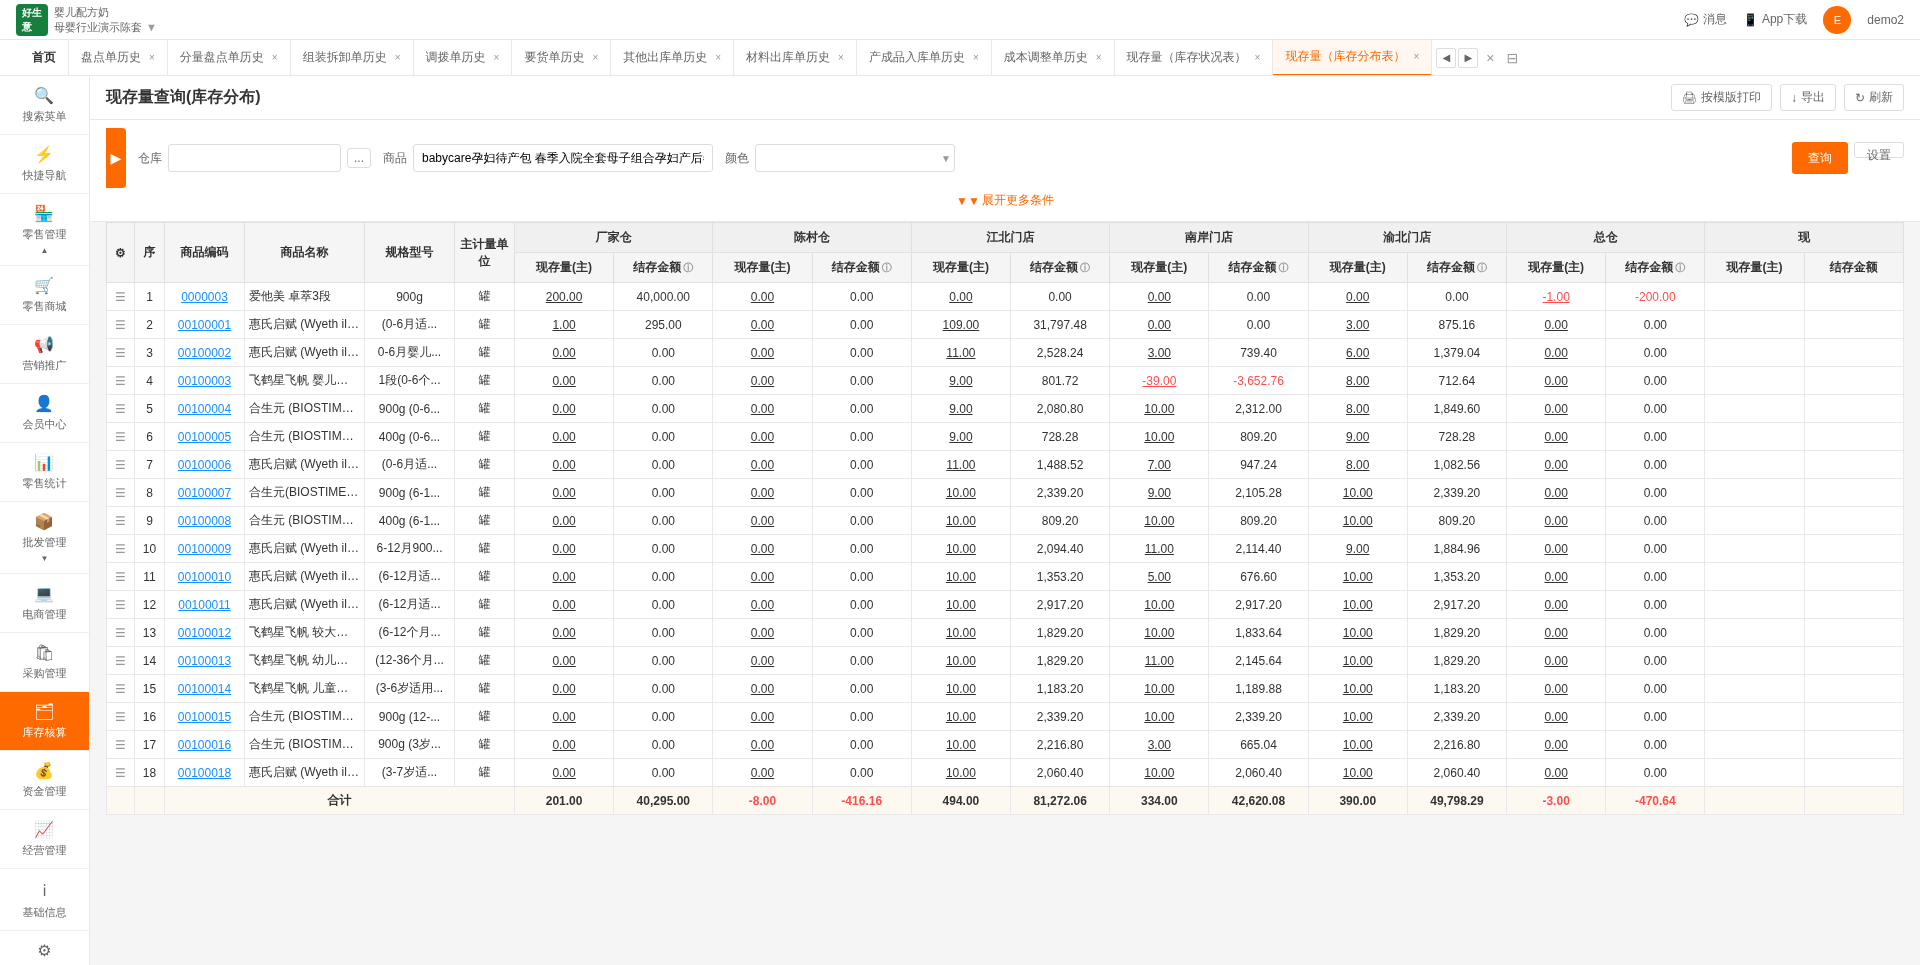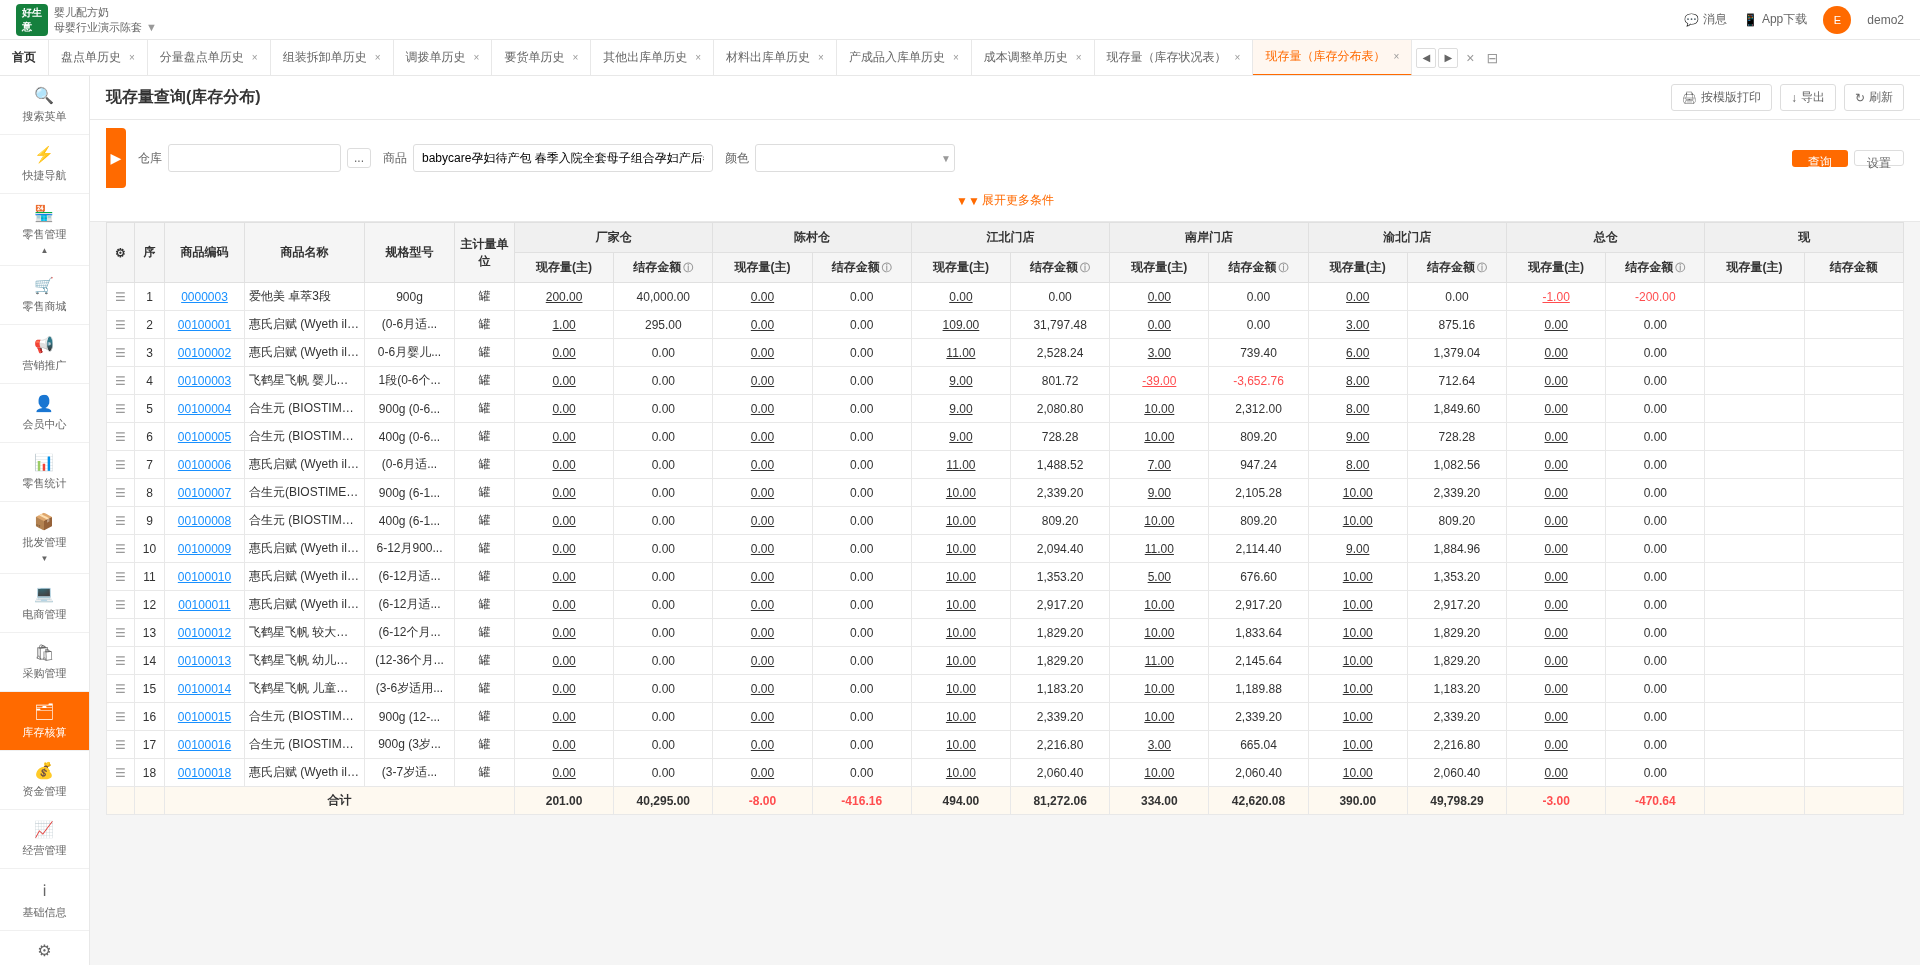--- a/index.html
+++ b/index.html
@@ -8,21 +8,21 @@
     
     .top-bar { height: 40px; background: #fff; display: flex; align-items: center; justify-content: space-between; padding: 0 16px; border-bottom: 1px solid #e8e8e8; }
     .top-bar-left { display: flex; align-items: center; gap: 8px; }
     .logo-area { display: flex; align-items: center; gap: 6px; }
     .logo-icon { width: 32px; height: 32px; background: #15803d; border-radius: 4px; display: flex; align-items: center; justify-content: center; color: #fff; font-size: 10px; font-weight: bold; }
     .top-bar-right { display: flex; align-items: center; gap: 16px; font-size: 12px; color: #666; }
     .top-bar-right span { cursor: pointer; display: flex; align-items: center; gap: 4px; }
     .user-avatar { width: 28px; height: 28px; border-radius: 50%; background: #ff6a00; display: flex; align-items: center; justify-content: center; color: #fff; font-size: 11px; }
 
     
-    .tab-bar { height: 36px; background: #fff; display: flex; align-items: center; border-bottom: 1px solid #e8e8e8; overflow: hidden; }
+    .tab-bar { height: 36px; background: #fff; display: flex; align-items: center; border-bottom: 1px solid #e8e8e8; overflow: hidden; padding-left: 20px; }
     .tab-item { height: 36px; padding: 0 12px; display: flex; align-items: center; gap: 6px; font-size: 12px; color: #666; border-right: 1px solid #e8e8e8; cursor: pointer; white-space: nowrap; flex-shrink: 0; }
     .tab-item.active { color: #ff6a00; background: #fff7f0; border-bottom: 2px solid #ff6a00; }
     .tab-item.home { background: #fff; color: #333; font-weight: bold; }
     .tab-close { font-size: 10px; color: #999; margin-left: 2px; }
     .tab-nav { display: flex; align-items: center; padding: 0 4px; gap: 2px; flex-shrink: 0; }
     .tab-nav-btn { width: 20px; height: 20px; border: 1px solid #ddd; border-radius: 2px; display: flex; align-items: center; justify-content: center; cursor: pointer; font-size: 10px; color: #666; }
     .tab-close-all { width: 20px; height: 20px; display: flex; align-items: center; justify-content: center; cursor: pointer; font-size: 14px; color: #999; }
     .tab-expand { width: 20px; height: 20px; display: flex; align-items: center; justify-content: center; cursor: pointer; font-size: 14px; color: #999; }
 
     
@@ -45,21 +45,21 @@
     .btn-action { padding: 4px 10px; border: 1px solid #ddd; border-radius: 3px; cursor: pointer; font-size: 12px; color: #666; background: #fff; display: flex; align-items: center; gap: 4px; }
 
     
     .search-area { background: #fff; padding: 8px 16px; border-bottom: 1px solid #e8e8e8; }
     .search-row { display: flex; align-items: center; gap: 12px; flex-wrap: wrap; }
     .search-field { display: flex; align-items: center; gap: 6px; }
     .search-label { color: #666; white-space: nowrap; font-size: 12px; }
     .search-input { border: 1px solid #ddd; border-radius: 3px; padding: 4px 8px; font-size: 12px; height: 28px; min-width: 80px; }
     .search-input-wide { min-width: 300px; }
     .search-input-color { min-width: 200px; }
-    .btn-query { background: #ff6a00; color: #fff; border: none; border-radius: 3px; padding: 4px 16px; cursor: pointer; font-size: 12px; height: 17px; }
+    .btn-query { background: #ff6a00; color: #fff; border: none; border-radius: 3px; padding: 4px 16px; cursor: pointer; font-size: 12px; height: 32px; }
     .btn-setting { background: #fff; color: #666; border: 1px solid #ddd; border-radius: 3px; padding: 4px 12px; cursor: pointer; font-size: 12px; height: 16px; }
     .expand-btn { color: #ff6a00; cursor: pointer; font-size: 12px; display: flex; align-items: center; gap: 2px; }
     .expand-row { display: flex; align-items: center; justify-content: center; padding: 4px 0; }
 
     
     .table-container { flex: 1; overflow: auto; padding: 0 16px 16px 16px; background: #f5f5f5; }
     table { width: 100%; border-collapse: collapse; background: #fff; font-size: 12px; table-layout: fixed; }
     thead tr th { background: #f5f5f5; border: 1px solid #e0e0e0; padding: 6px 4px; text-align: center; font-weight: bold; color: #333; position: sticky; top: 0; z-index: 1; }
     tbody tr td { border: 1px solid #e8e8e8; padding: 5px 4px; text-align: center; color: #333; }
     tbody tr.summary-row td { background: #fef9f0; font-weight: bold; }

